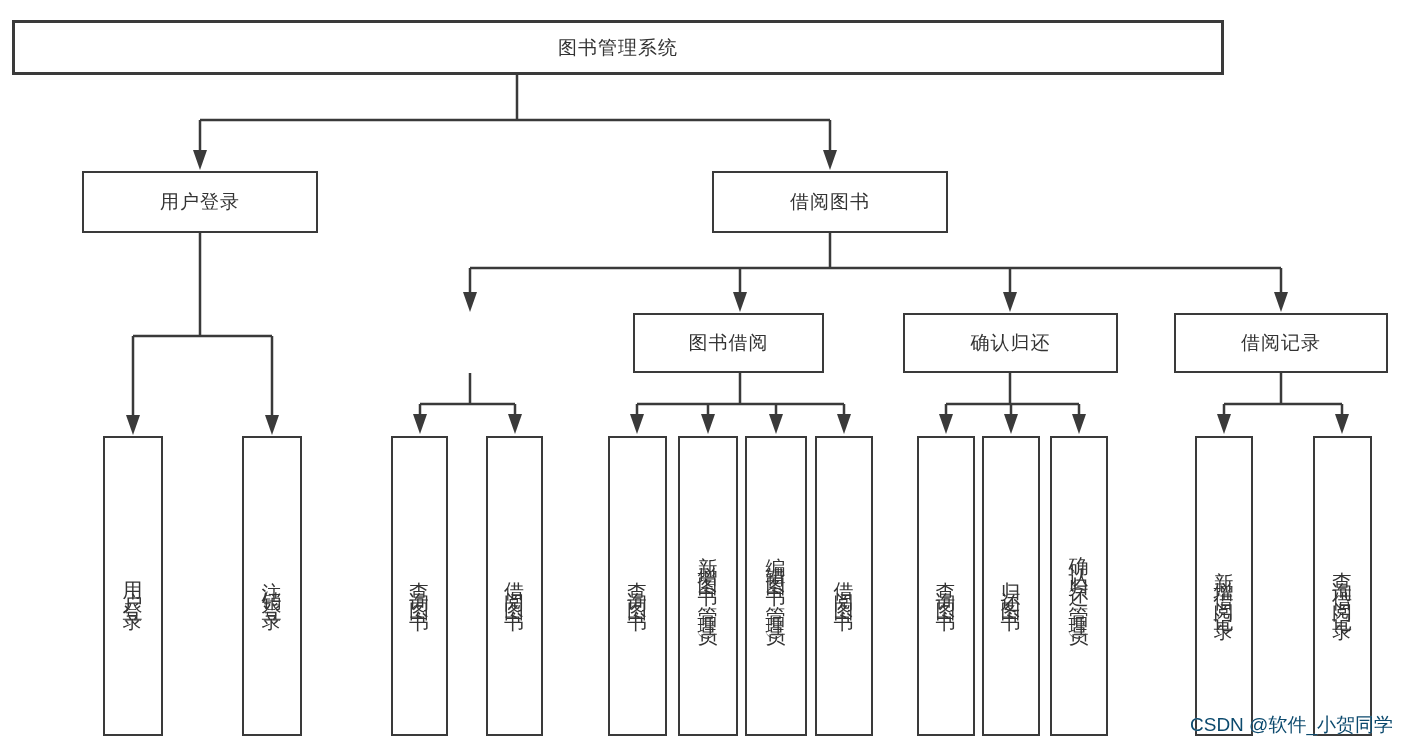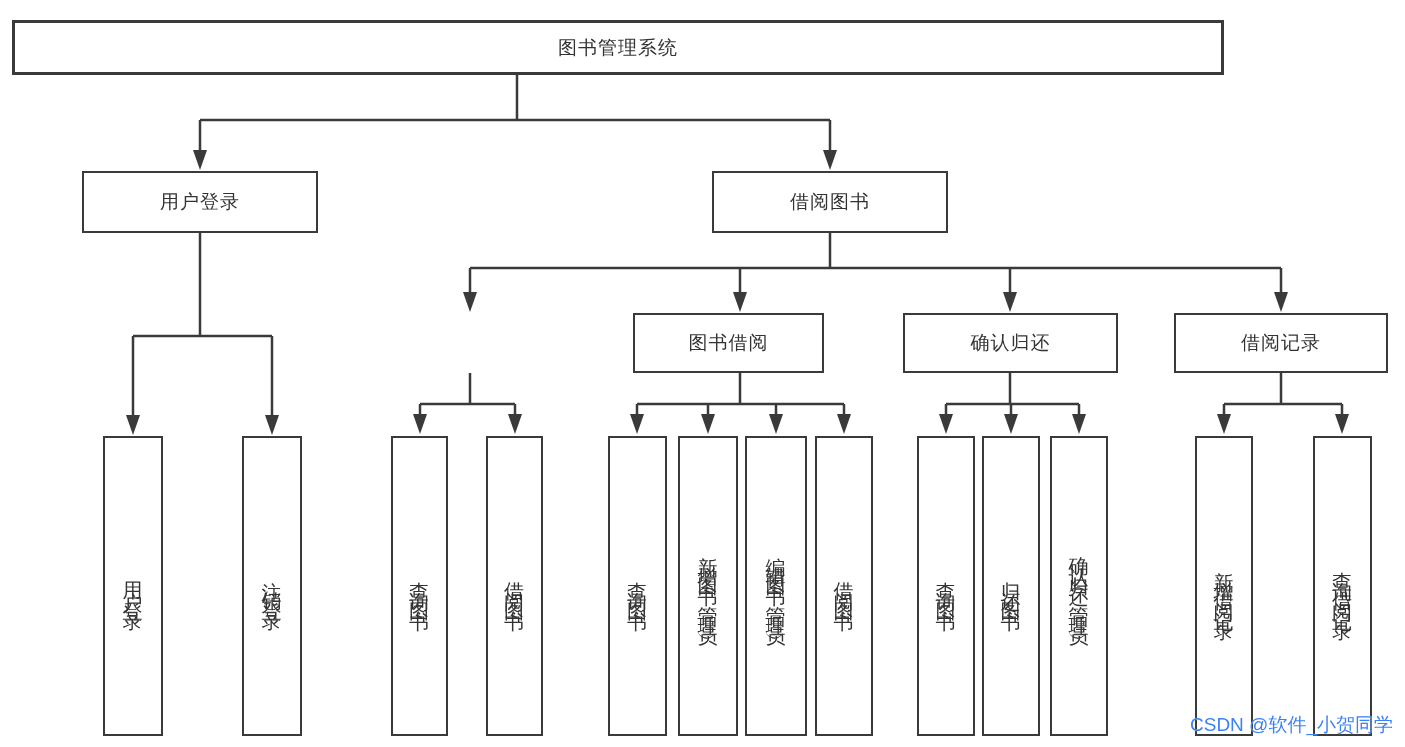--- a/index.html
+++ b/index.html
@@ -13,21 +13,21 @@
     border:2px solid #3a3a3a;display:flex;align-items:center;justify-content:center;
   }
   .root{border-width:3px;}
   .h .lbl{font-size:19px;letter-spacing:1px;white-space:nowrap;}
   .v .lbl{
     writing-mode:vertical-rl;text-orientation:mixed;
     font-size:20px;letter-spacing:10px;line-height:1;white-space:nowrap;
   }
   .watermark{
     position:absolute;left:1190px;top:712px;width:210px;
-    font-size:19px;color:#3b82f6;white-space:nowrap;z-index:5;
+    font-size:19px;color:#0c4a6e;white-space:nowrap;z-index:5;
     text-shadow:0 0 1px rgba(255,255,255,.6);
   }
 </style>
 </head>
 <body>
 
 <div class="canvas">
 
   <svg class="wires" width="1405" height="747" viewBox="0 0 1405 747" aria-hidden="true">
     <g stroke="#3a3a3a" stroke-width="2.5" fill="none">

